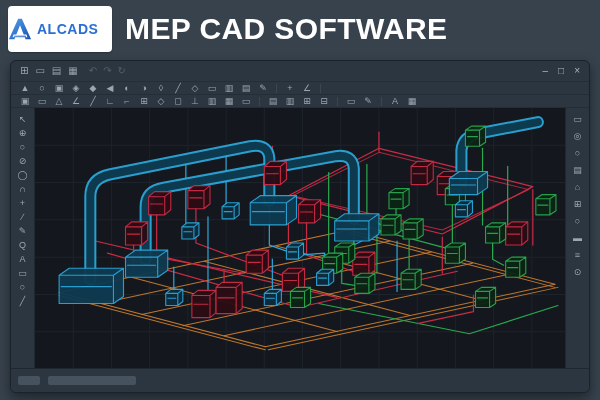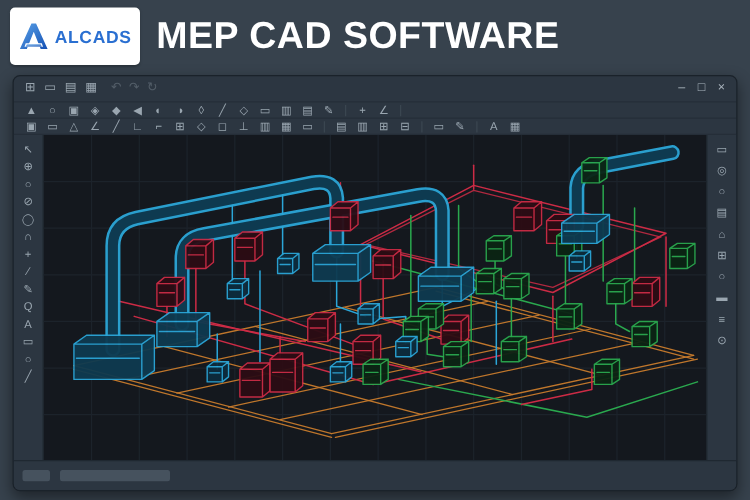--- a/index.html
+++ b/index.html
@@ -7,21 +7,21 @@
   body {
     font-family: "Liberation Sans", "DejaVu Sans", sans-serif;
     background: var(--page-background, #37424d);
     position: relative;
   }
 
   
   .header { height:57px; display:flex; align-items:center; padding-left:8px; gap:13px; }
   .logo-card {
     width:104px; height:46px; background:#ffffff; border-radius:4px;
-    display:flex; align-items:center; justify-content:center; gap:5px;
+    display:flex; align-items:center; justify-content:flex-start; gap:5px;
     box-shadow:0 1px 2px rgba(0,0,0,.25);
   }
   .brand-text { font-size:14px; font-weight:bold; letter-spacing:.5px; color:var(--brand-blue,#2a6fd1); }
   .page-title { font-size:30px; font-weight:800; color:var(--title-text,#fff); letter-spacing:.4px;text-align:center; }
 
   
   .app-window {
     position:absolute; left:10px; top:60px; width:580px; height:333px;
     background:var(--window-frame,#2c3641);
     border:1px solid #1a222a; border-radius:6px;

